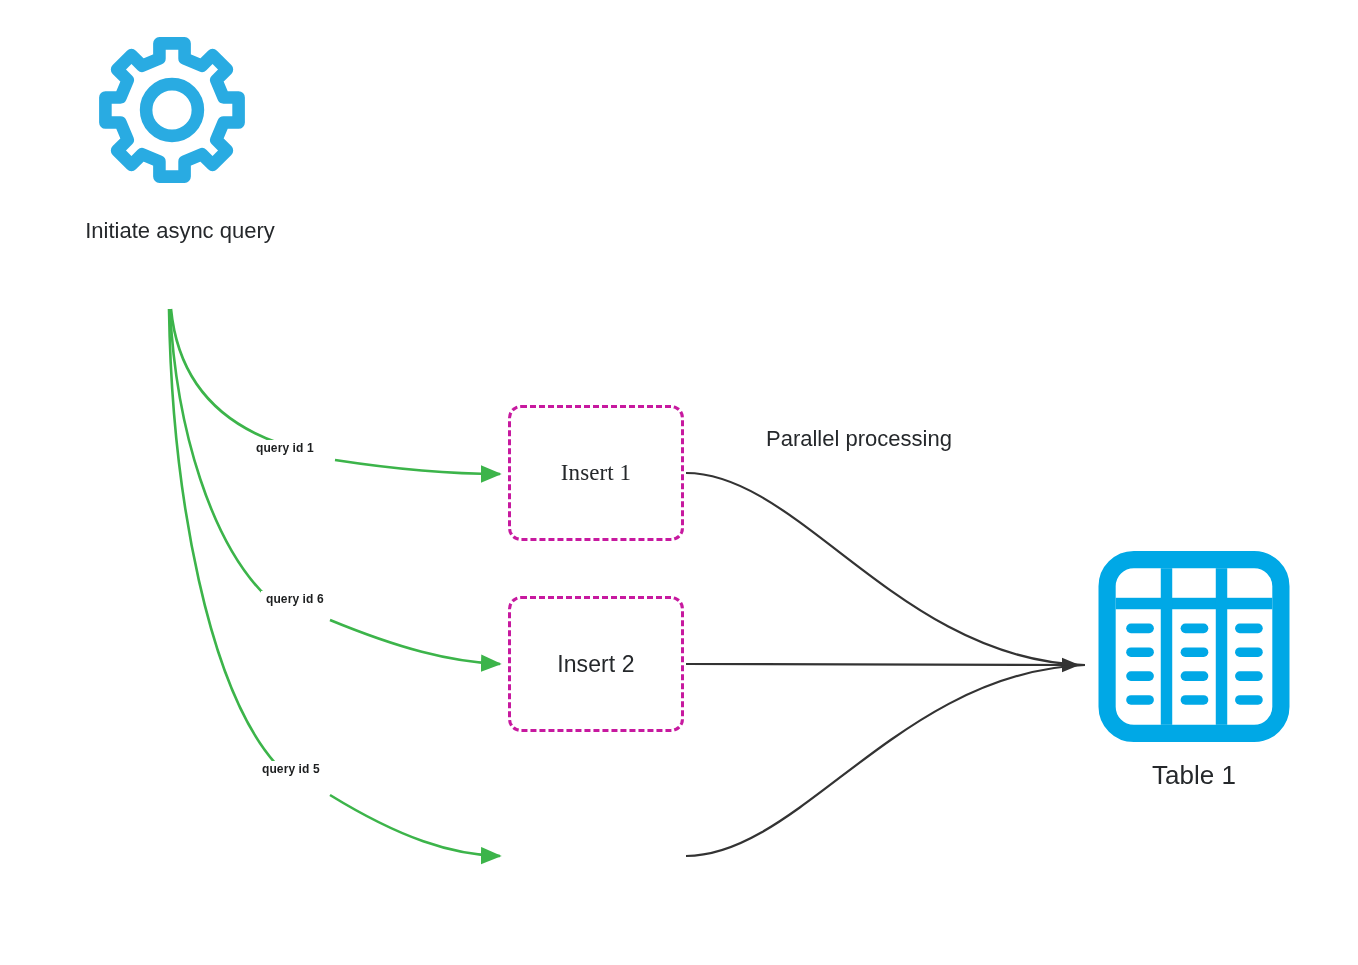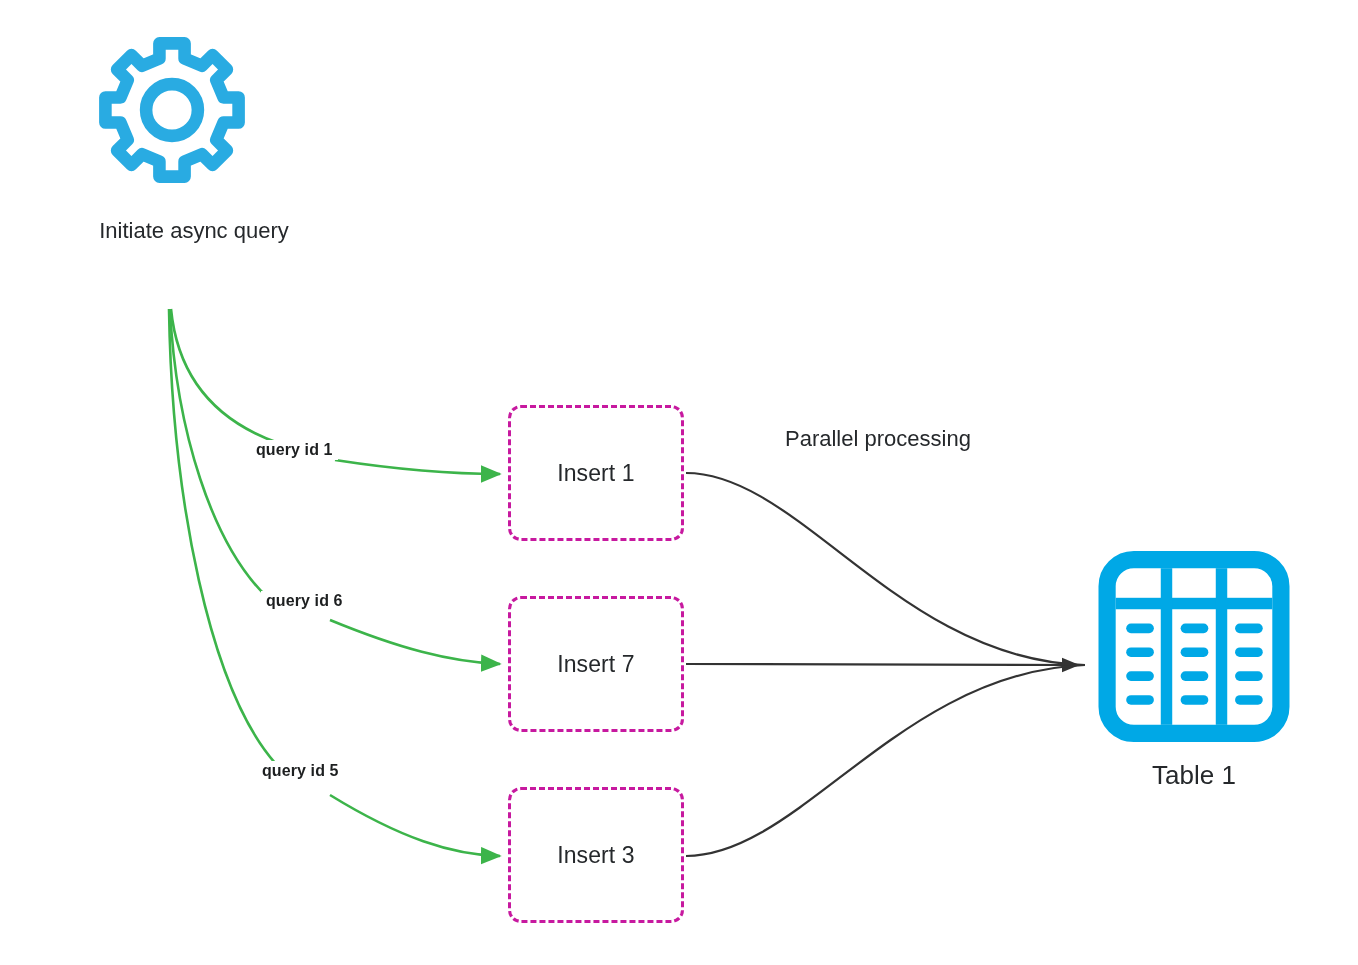--- a/index.html
+++ b/index.html
@@ -33,21 +33,21 @@
     position: absolute;
     left: 98px;
     top: 36px;
     width: 148px;
     height: 148px;
   }
   .gear-node svg { display: block; }
 
   .source-label {
     position: absolute;
-    left: 34px;
+    left: 20px;
     top: 208px;
     width: 320px;
     text-align: center;
     font-size: 22px;
     line-height: 46px;
     color: #25282b;
     white-space: nowrap;
   }
   .source-label.line1 { top: 208px; }
   .source-label.line2 { top: 254px; }
@@ -64,46 +64,46 @@
     display: flex;
     align-items: center;
     justify-content: center;
   }
   .insert-box .box-label {
     font-size: 23px;
     color: #25282b;
     letter-spacing: 0.1px;
     white-space: nowrap;
   }
-  #insert-box-1 { left: 508px; top: 405px; }
+  #insert-box-1 { left: 508px; top: 405px; font-family: Liberation Serif, serif; }
   #insert-box-2 { left: 508px; top: 596px; }
   #insert-box-3 { left: 508px; top: 787px; }
 
   
   .edge-label {
     position: absolute;
-    font-size: 16px;
+    font-size: 12px;
     font-weight: bold;
     color: #1d1f20;
     background: #ffffff;
     padding: 1px 5px;
     white-space: nowrap;
     letter-spacing: 0.1px;
   }
   #query-label-1 { left: 251px; top: 440px; }
   #query-label-2 { left: 261px; top: 591px; }
   #query-label-3 { left: 257px; top: 761px; }
 
   .note-label {
     position: absolute;
     font-size: 22px;
     color: #25282b;
     white-space: nowrap;
   }
-  #parallel-note { left: 785px; top: 426px; }
+  #parallel-note { left: 766px; top: 426px; }
 
   
   .table-node {
     position: absolute;
     left: 1098px;
     top: 551px;
     width: 192px;
     height: 191px;
   }
   .table-node svg { display: block; }
@@ -164,24 +164,21 @@
       <circle cx="50" cy="50" r="17.5" fill="none" stroke="#29abe2" stroke-width="8.5"></circle>
     </svg>
   </div>
 
   <div class="source-label line1">Initiate async query</div>
 
   <div class="insert-box" id="insert-box-1">
     <span class="box-label">Insert 1</span>
   </div>
   <div class="insert-box" id="insert-box-2">
-    <span class="box-label">Insert 7</span>
-  </div>
-  <div class="insert-box" id="insert-box-3">
-    <span class="box-label">Insert 3</span>
+    <span class="box-label">Insert 2</span>
   </div>
 
   <div class="edge-label" id="query-label-1">query id 1</div>
   <div class="edge-label" id="query-label-2">query id 6</div>
   <div class="edge-label" id="query-label-3">query id 5</div>
 
   <div class="note-label" id="parallel-note">Parallel processing</div>
 
   <div class="table-node">
     <svg viewBox="0 0 100 100" width="192" height="191" xmlns="http://www.w3.org/2000/svg">

